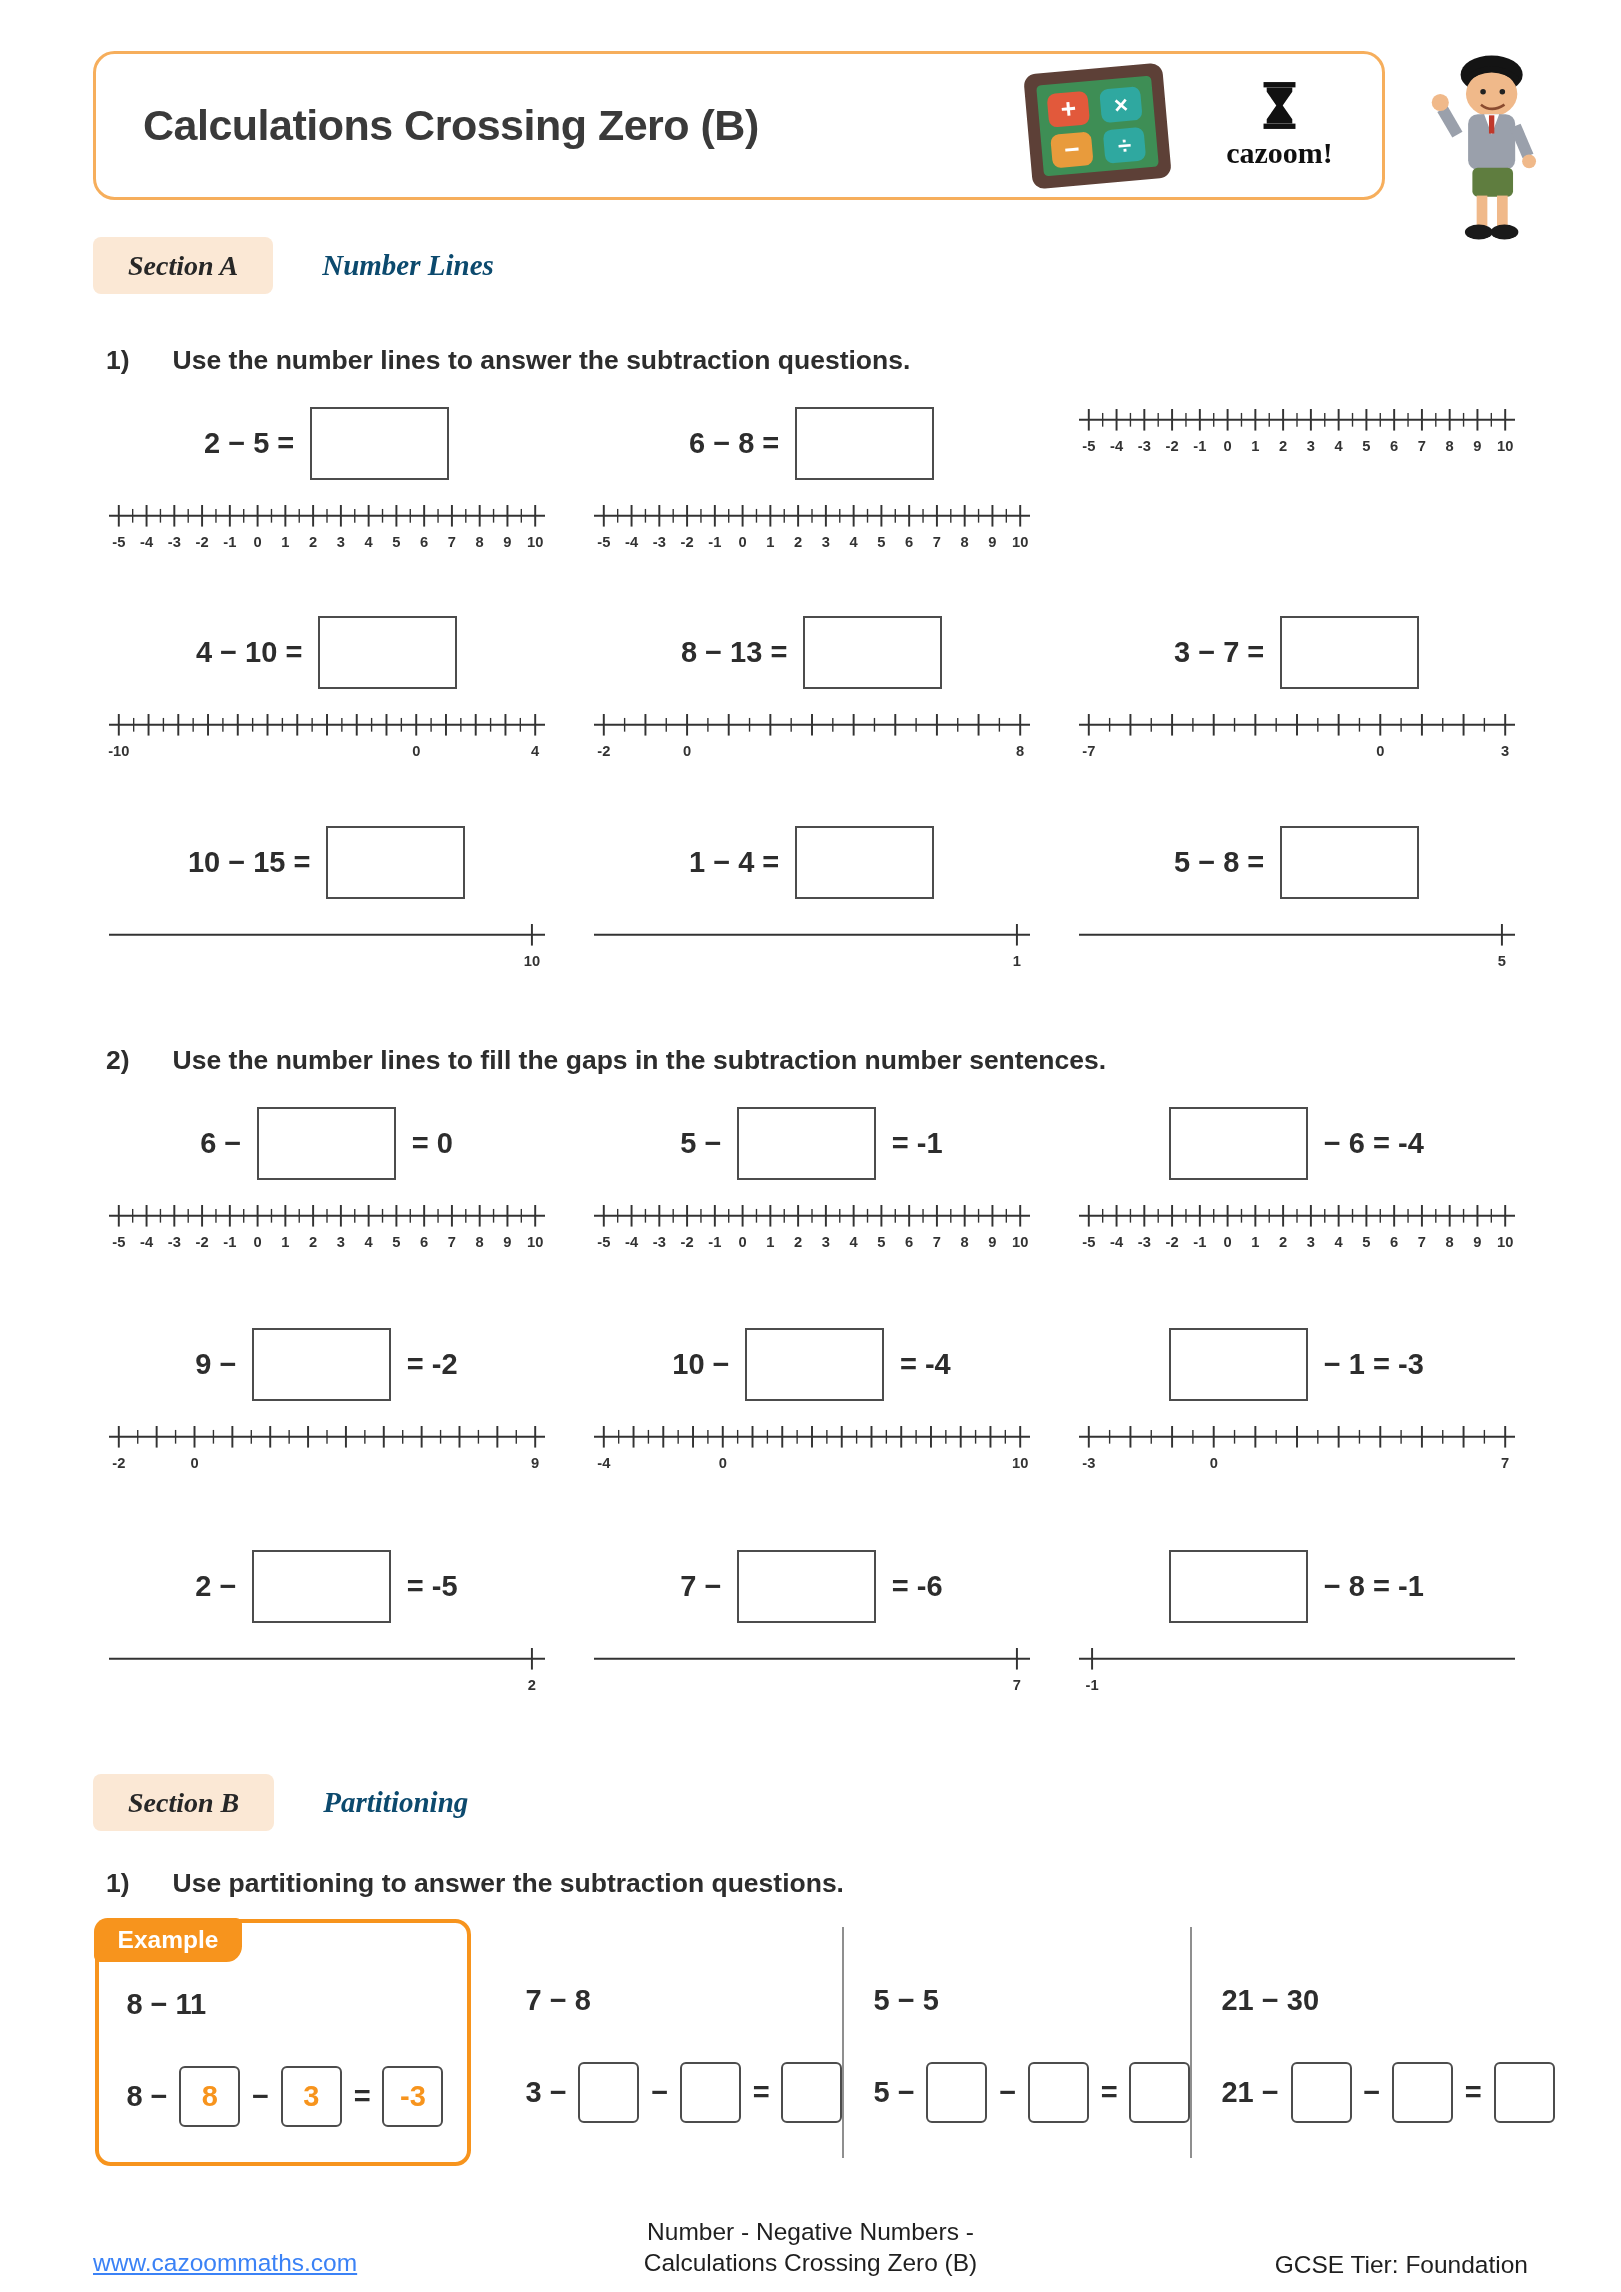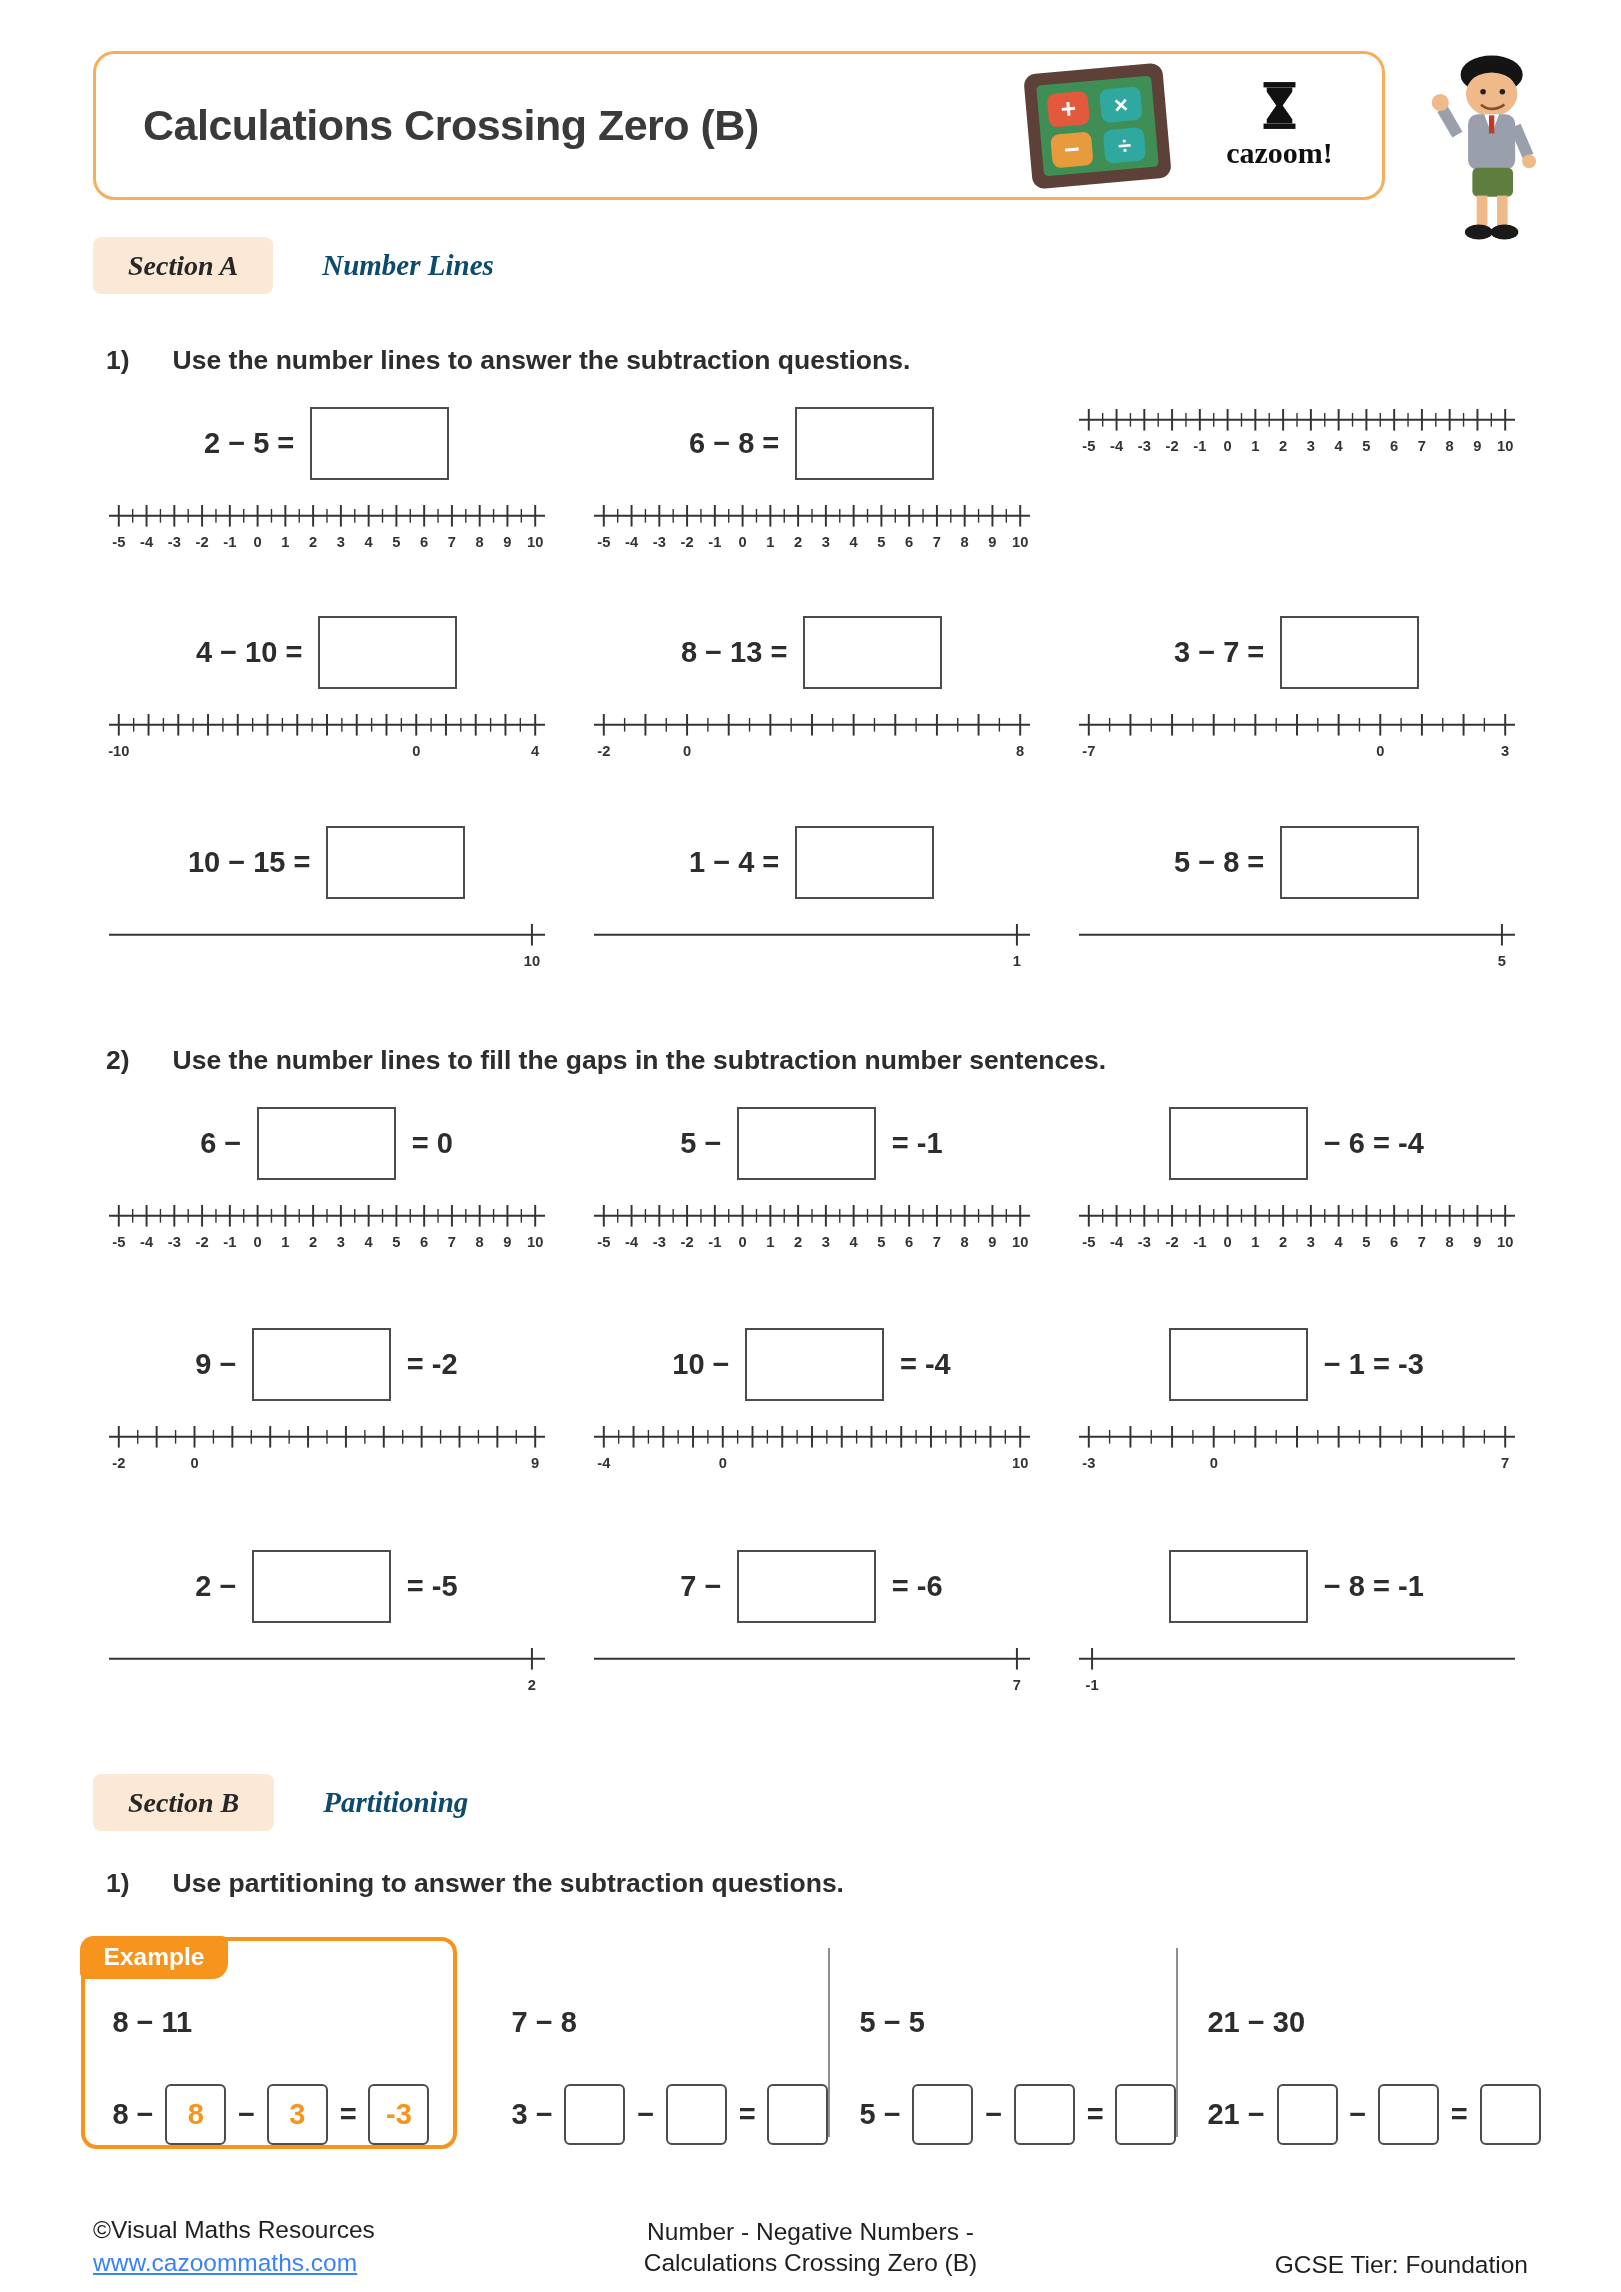--- a/index.html
+++ b/index.html
@@ -35,21 +35,21 @@
   .nl-row{display:grid;grid-template-columns:repeat(3,1fr);column-gap:44px;margin-bottom:53px;}
   #qb-rows .nl-row{margin-bottom:65px;}
   .nl-cell{display:flex;flex-direction:column;}
   .eq-row{display:flex;align-items:center;justify-content:center;gap:15.7px;height:78px;margin-bottom:17.6px;}
   .eq-text{font-size:29px;font-weight:bold;color:#2d2d2d;white-space:nowrap;}
   .answer-box{width:139px;height:73px;border:2px solid #4c4c4c;background:#fff;box-sizing:border-box;flex:none;}
   .nl-wrap{height:61px;display:flex;justify-content:center;}
   .nl-svg{overflow:visible;}
   .nl-svg text{font:bold 15px "Liberation Sans",sans-serif;fill:#333;}
   
-  .partition-row{position:absolute;top:1919px;left:81px;width:1435px;height:247px;display:flex;box-sizing:border-box;align-items:center;}
+  .partition-row{position:absolute;top:1919px;left:95px;width:1435px;height:247px;display:flex;box-sizing:border-box;}
   .example-box{
     width:376px;flex:none;border:4.9px solid #f7941d;border-radius:15.7px;position:relative;
     box-sizing:border-box;padding:65px 19.6px 0 27.4px;margin-right:25.5px;background:#fff;
   }
   .example-tab{
     position:absolute;top:-4.9px;left:-4.9px;background:#f7941d;color:#fff;font-weight:bold;
     font-size:24.5px;padding:7.8px 23.5px;border-radius:13.7px 5.9px 15.7px 5.9px;
   }
   #partition-cols{display:flex;flex:1;}
   .part-col{flex:1;padding:65px 0 0 29px;box-sizing:border-box;}
@@ -878,21 +878,20 @@
           <span class="pbox"></span>
           <span class="part-op">=</span>
           <span class="pbox"></span>
         </div>
       </div>
     </div>
 </div>
 
 <div class="footer">
   <div class="footer-left">
-    <div>©Visual Maths Resources</div>
     <div><a href="#">www.cazoommaths.com</a></div>
   </div>
   <div class="footer-center">
     <div>Number - Negative Numbers -</div>
     <div>Calculations Crossing Zero (B)</div>
   </div>
   <div class="footer-right">GCSE Tier: Foundation</div>
 </div>
 
 

